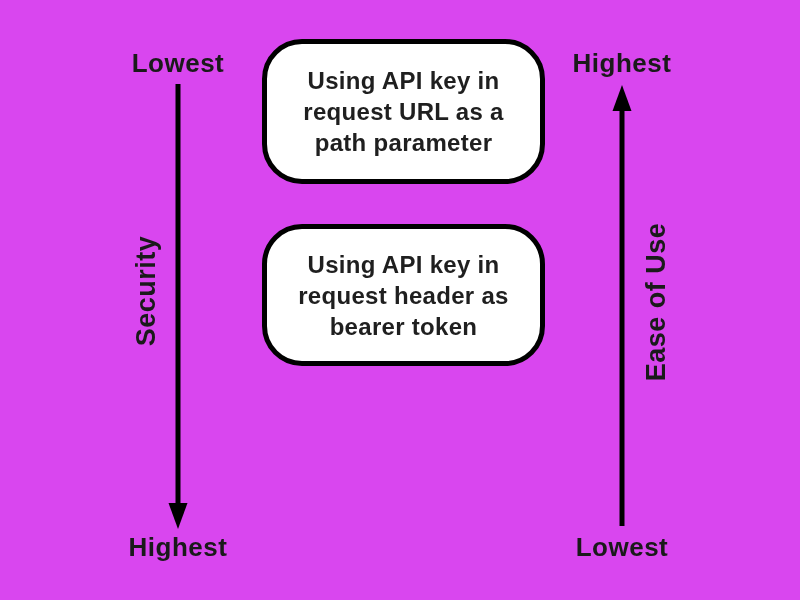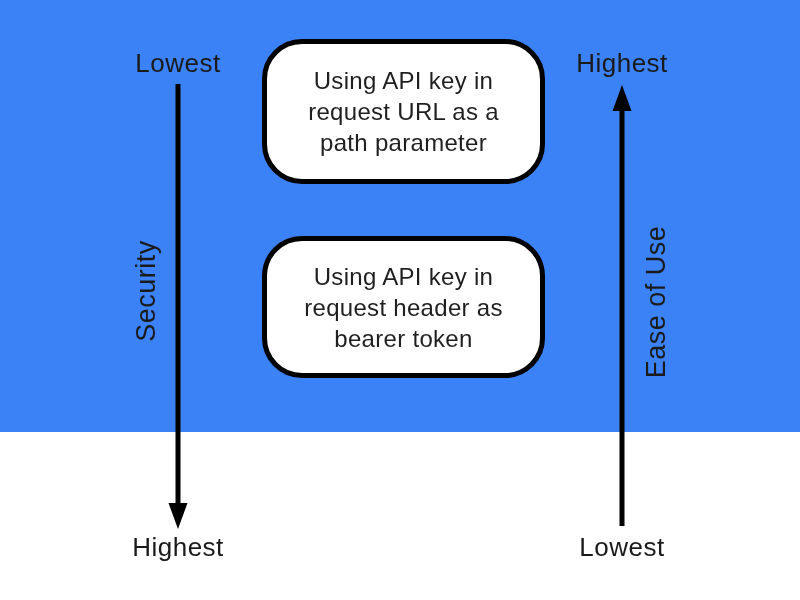--- a/index.html
+++ b/index.html
@@ -5,22 +5,23 @@
   * { margin: 0; padding: 0; box-sizing: border-box; }
   html, body { width: 800px; height: 600px; }
   body {
     font-family: "Liberation Sans", sans-serif;
     background: #ffffff;
     overflow: hidden;
   }
   .canvas {
     position: relative;
     width: 800px;
-    height: 432px;
-    background: #3b82f6;
+    height: 600px;
+    background: #d946ef;
+    font-weight: bold;
   }
   .axis-end-label {
     position: absolute;
     transform: translate(-50%, -50%);
     font-size: 26px;
     color: #1a1a1a;
     white-space: nowrap;
     letter-spacing: 0.5px;
   }
   .axis-name {
@@ -48,21 +49,21 @@
   }
   .method-box .box-text {
     width: 222px;
     text-align: center;
     font-size: 24px;
     line-height: 31px;
     color: #1f1f1f;
     letter-spacing: 0.3px;
   }
   .box-1 { top: 39px;  height: 145px; }
-  .box-2 { top: 236px; height: 142px; }
+  .box-2 { top: 224px; height: 142px; }
   .box-3 { top: 408px; height: 145px; }
 </style>
 </head>
 <body>
 
 <div class="canvas">
 
   <div class="axis-end-label" style="left:178px; top:63px;">Lowest</div>
 
   <svg class="arrow-svg" style="left:165px; top:80px;" width="26" height="455">

